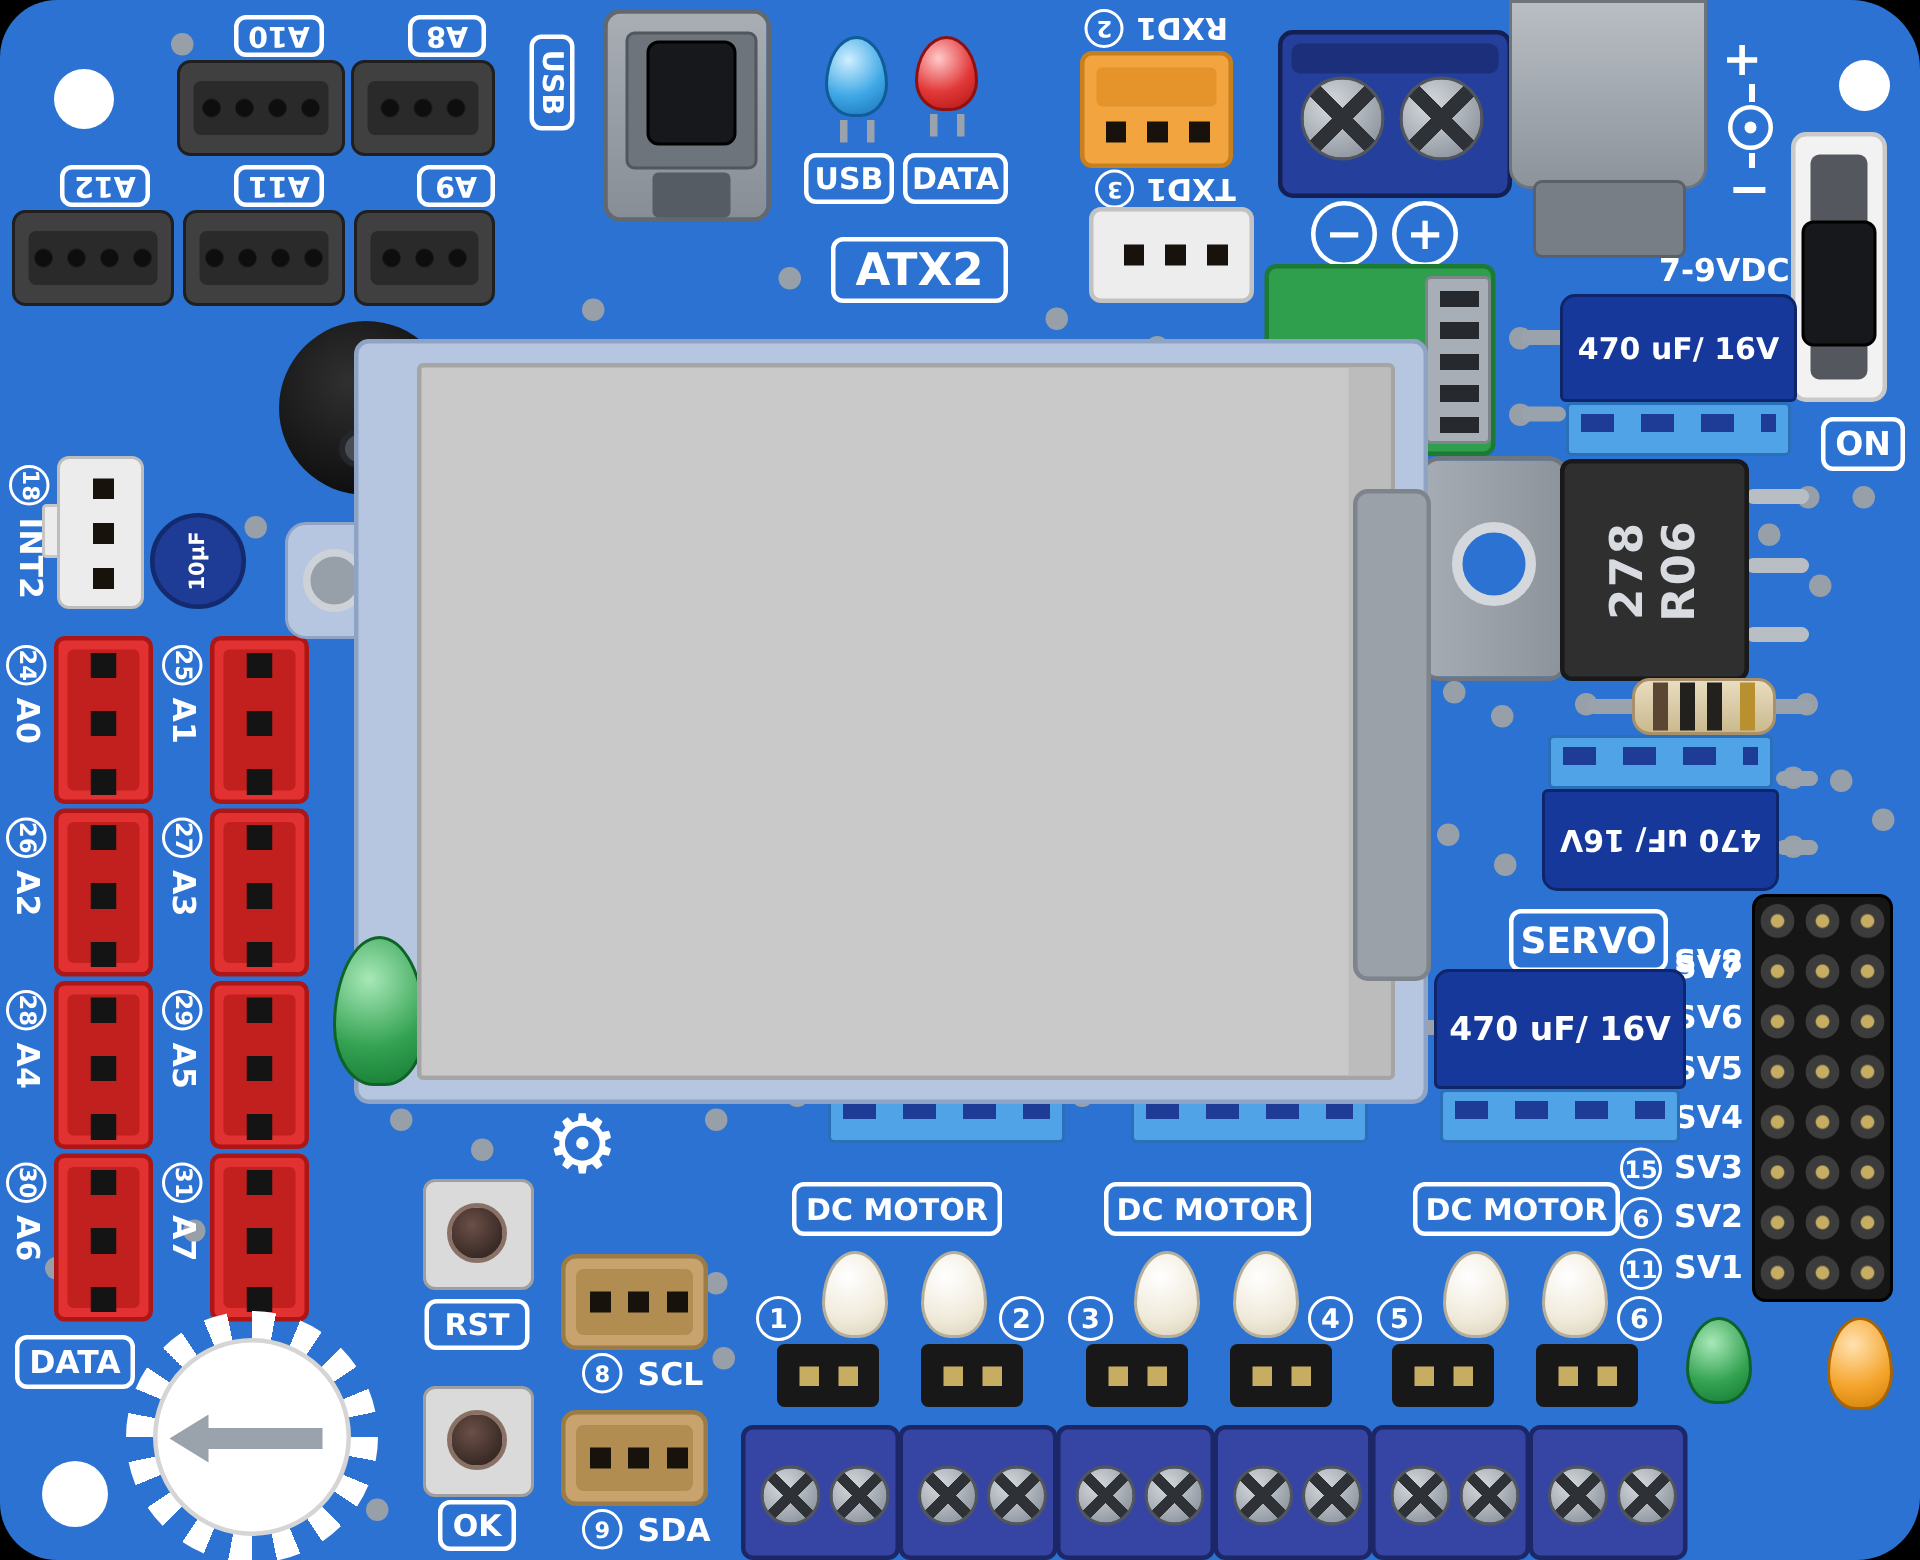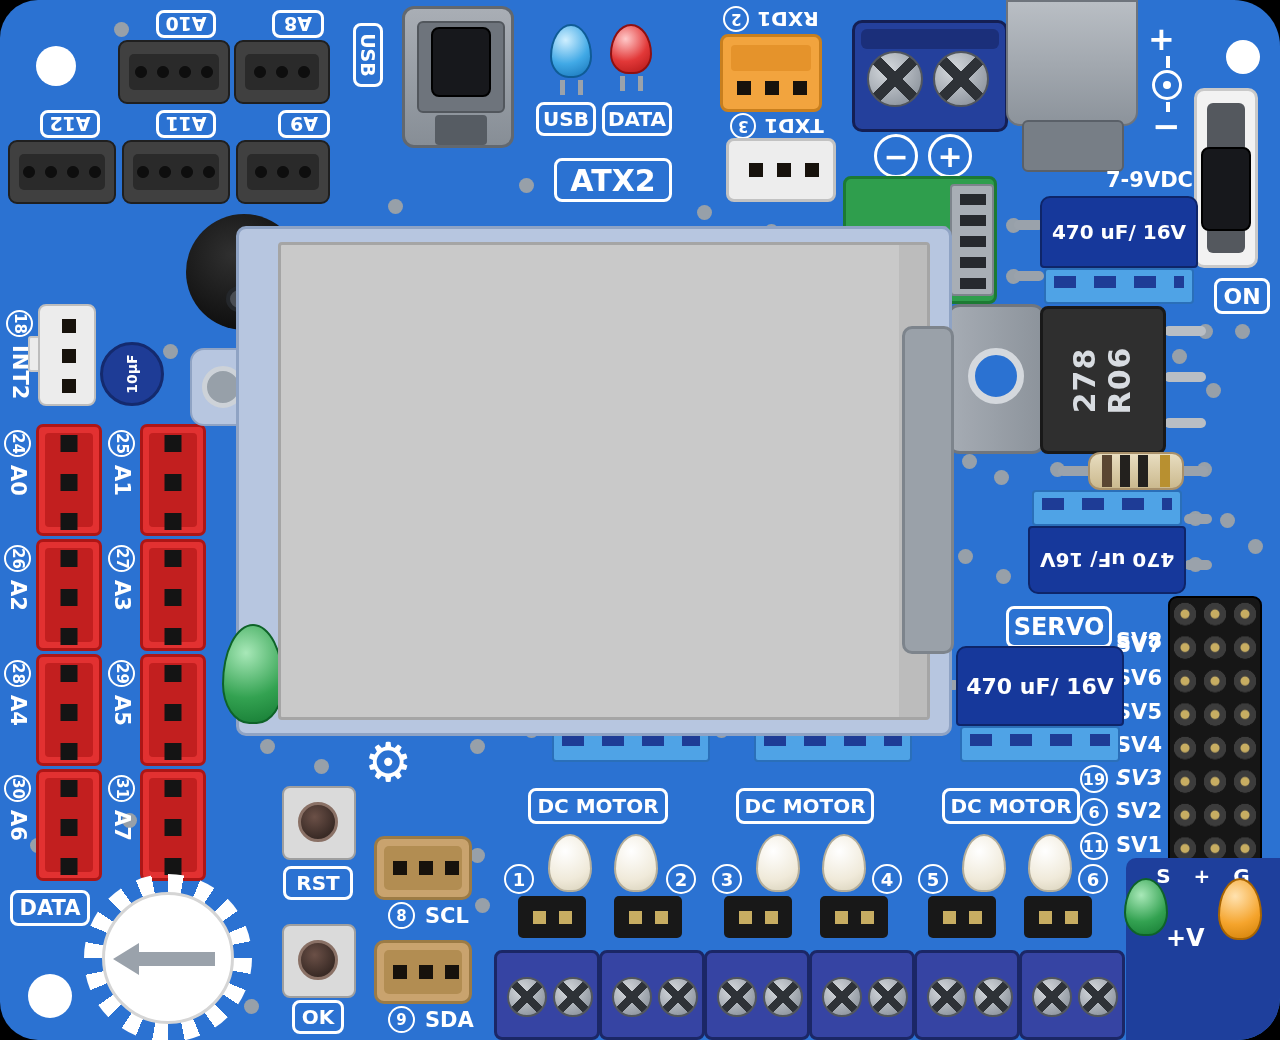--- a/index.html
+++ b/index.html
@@ -241,24 +241,24 @@
     </div>
 
   <div class="lbl" style="left:1006px;top:606px;width:106px;height:42px;font-size:24px;">
       <span>SERVO</span>
     </div>
   <div class="txt" style="left:1116px;top:629px;font-size:21px;">SV8</div>
   <div class="txt" style="left:1116px;top:633px;font-size:21px;">SV7</div>
   <div class="txt" style="left:1116px;top:666px;font-size:21px;">SV6</div>
   <div class="txt" style="left:1116px;top:700px;font-size:21px;">SV5</div>
   <div class="txt" style="left:1116px;top:733px;font-size:21px;">SV4</div>
-  <div class="txt" style="left:1116px;top:766px;font-size:21px;font-style:italic;">SV3</div>
+  <div class="txt" style="left:1116px;top:766px;font-size:21px;">SV3</div>
   <div class="txt" style="left:1116px;top:799px;font-size:21px;">SV2</div>
   <div class="txt" style="left:1116px;top:833px;font-size:21px;">SV1</div>
-  <div class="cnum abs" style="left:1080px;top:765px;width:28px;height:28px;font-size:16px;">19</div>
+  <div class="cnum abs" style="left:1080px;top:765px;width:28px;height:28px;font-size:16px;">15</div>
   <div class="cnum abs" style="left:1080px;top:798px;width:28px;height:28px;font-size:16px;">6</div>
   <div class="cnum abs" style="left:1080px;top:832px;width:28px;height:28px;font-size:16px;">11</div>
   <div class="pingrid" style="left:1168px;top:596px;width:94px;height:272px;"></div>
 
   <div class="lead" style="left:928px;top:680px;width:32px;height:10px;"></div>
   <div class="cap" style="left:956px;top:646px;width:168px;height:80px;border-radius:10px 10px 4px 4px;font-size:22px;">
       <span>470 uF/ 16V</span>
     </div>
   <div class="strip" style="left:960px;top:726px;width:160px;height:36px;">
       <div class="dashes"></div>
@@ -457,20 +457,16 @@
 
   <div class="lbl" style="left:10px;top:890px;width:80px;height:36px;font-size:21px;">
       <span>DATA</span>
     </div>
   <div class="gear" style="left:84px;top:874px;width:168px;height:168px;"></div>
   <div class="abs" style="left:102px;top:892px;width:132px;height:132px;background:#fff;border:3px solid #D5D5D5;border-radius:50%;">
     <div class="abs" style="left:30px;top:57px;width:80px;height:14px;background:#9AA2AB;"></div>
     <div class="abs" style="left:8px;top:48px;width:0;height:0;border-top:16px solid rgba(0,0,0,0);border-bottom:16px solid rgba(0,0,0,0);border-right:26px solid #9AA2AB;"></div>
   </div>
 
-  <div class="abs" style="left:1126px;top:858px;width:154px;height:182px;background:#1E3F9C;border-radius:10px 0 0 0;">
-    <div class="txt" style="left:16px;top:6px;width:130px;font-size:20px;letter-spacing:8px;text-align:center;">S + G</div>
-    <div class="txt" style="left:40px;top:66px;font-size:24px;">+V</div>
-  </div>
   <div class="led green" style="left:1124px;top:878px;width:44px;height:58px;"></div>
   <div class="led orange" style="left:1218px;top:878px;width:44px;height:62px;"></div>
 
 </div>
 
 </body></html>

